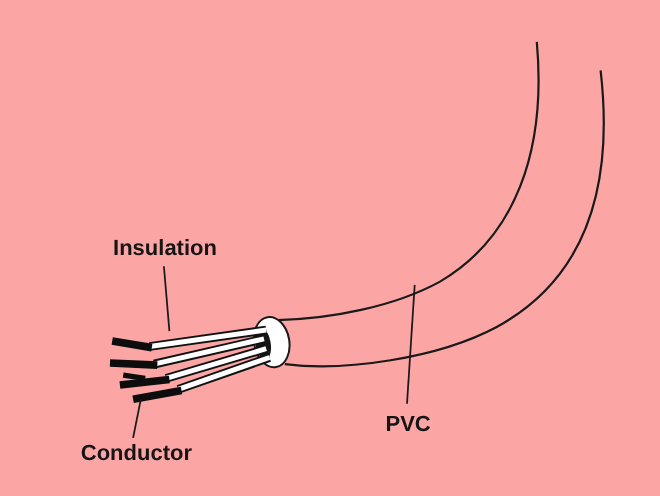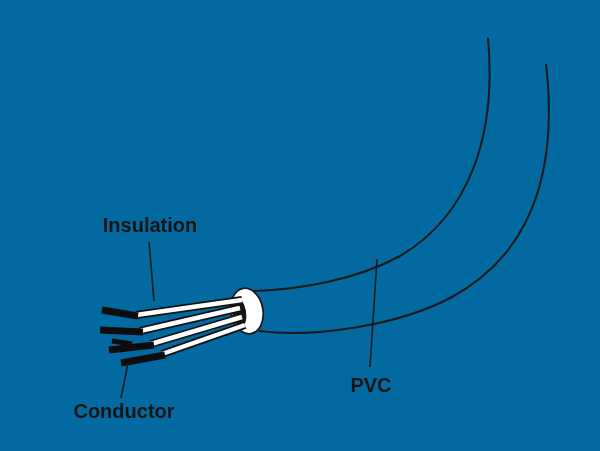--- a/index.html
+++ b/index.html
@@ -5,21 +5,21 @@
   html, body {
     margin: 0;
     padding: 0;
     background: #ffffff;
     font-family: "Liberation Sans", "DejaVu Sans", sans-serif;
   }
   .canvas {
     position: relative;
     width: 600px;
     height: 451px;
-    background: #0369a1;
+    background: #fca5a5;
     overflow: hidden;
   }
   svg { display: block; }
   .label-text {
     font-family: "Liberation Sans", "DejaVu Sans", sans-serif;
     font-weight: bold;
     font-size: 20px;
     fill: #151515;
   }
 </style>

